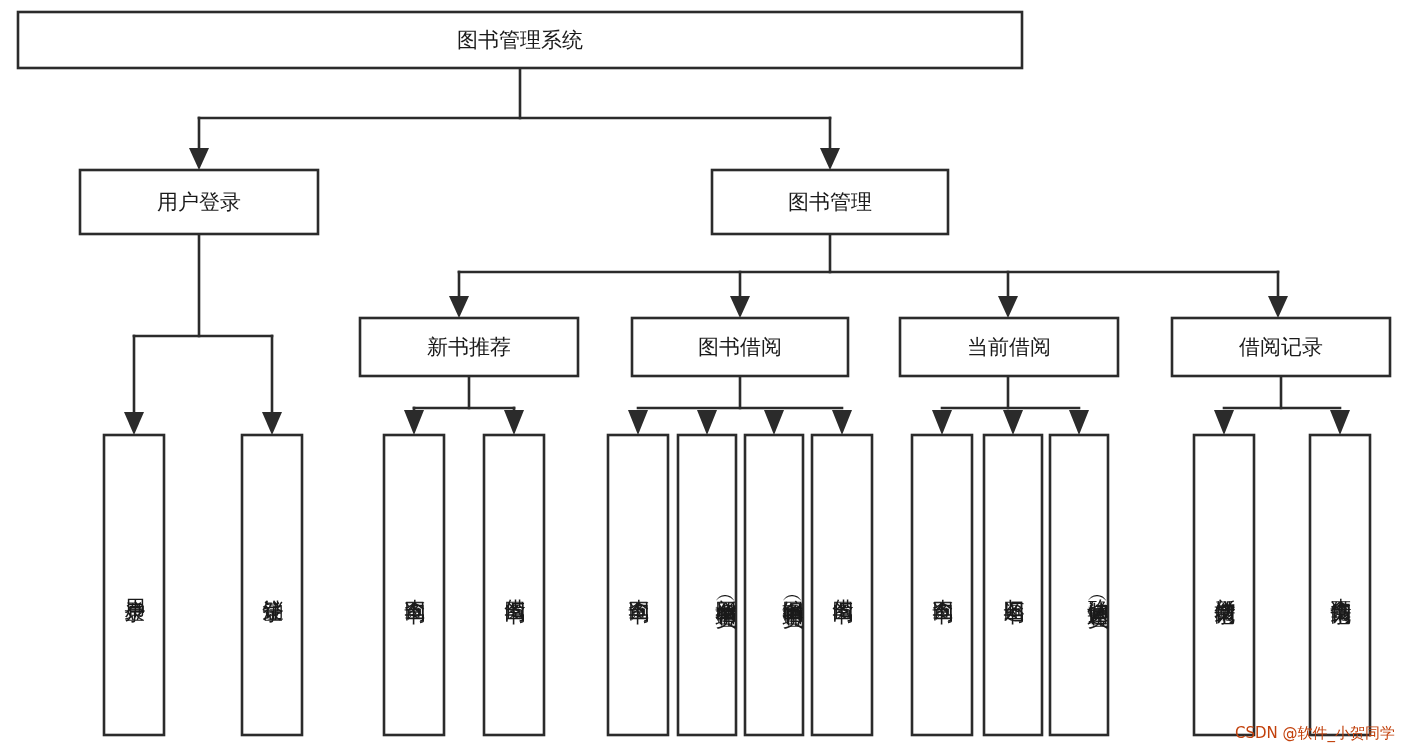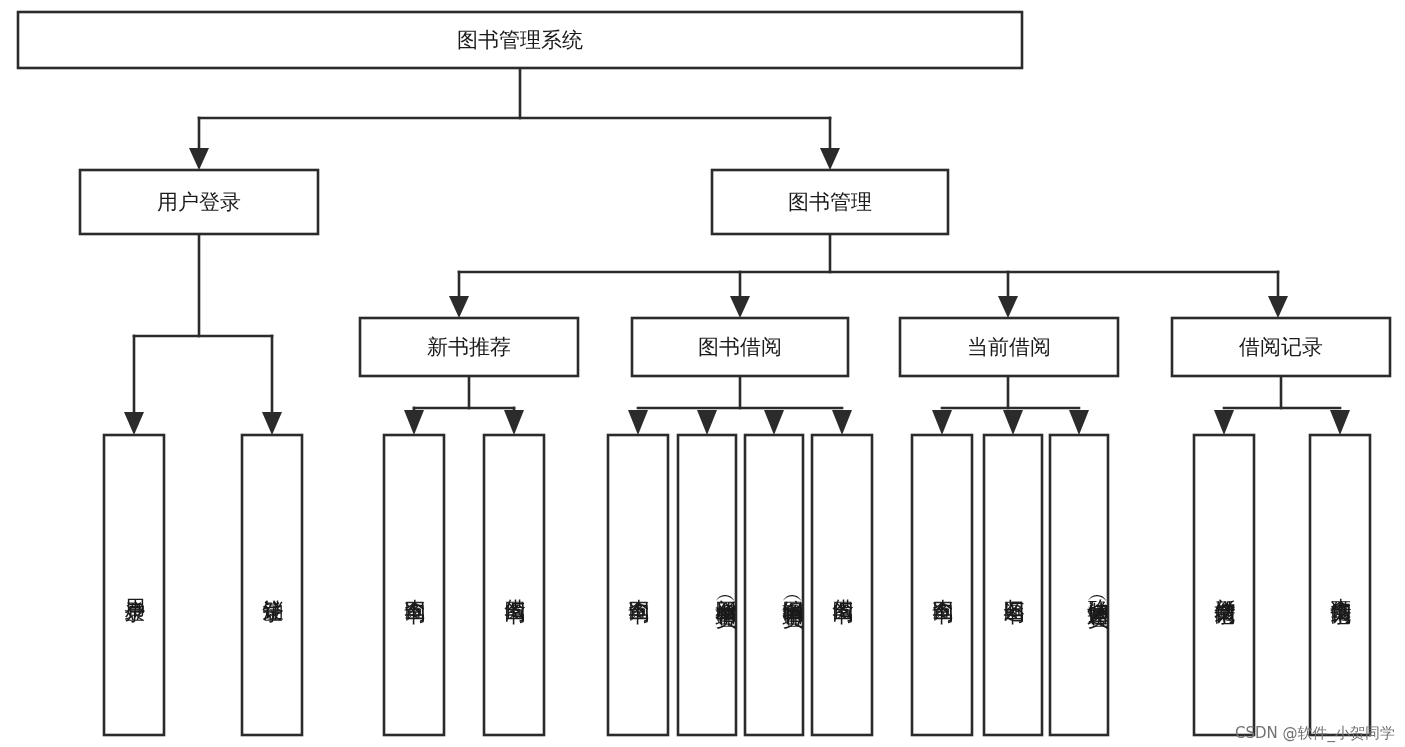--- a/index.html
+++ b/index.html
@@ -65,21 +65,21 @@
     align-items: center;
     justify-content: center;
     pointer-events: none;
   }
   .watermark {
     position: absolute;
     right: 10px;
     bottom: 4px;
     font-family: "DejaVu Sans", "Liberation Sans", sans-serif;
     font-size: 15px;
-    color: #737373;
+    color: #c2410c;
     white-space: nowrap;
   }
 </style>
 </head>
 <body>
 
 <div id="diagram-root">
 
   <svg id="diagram-svg" viewBox="0 0 1405 747">
 

